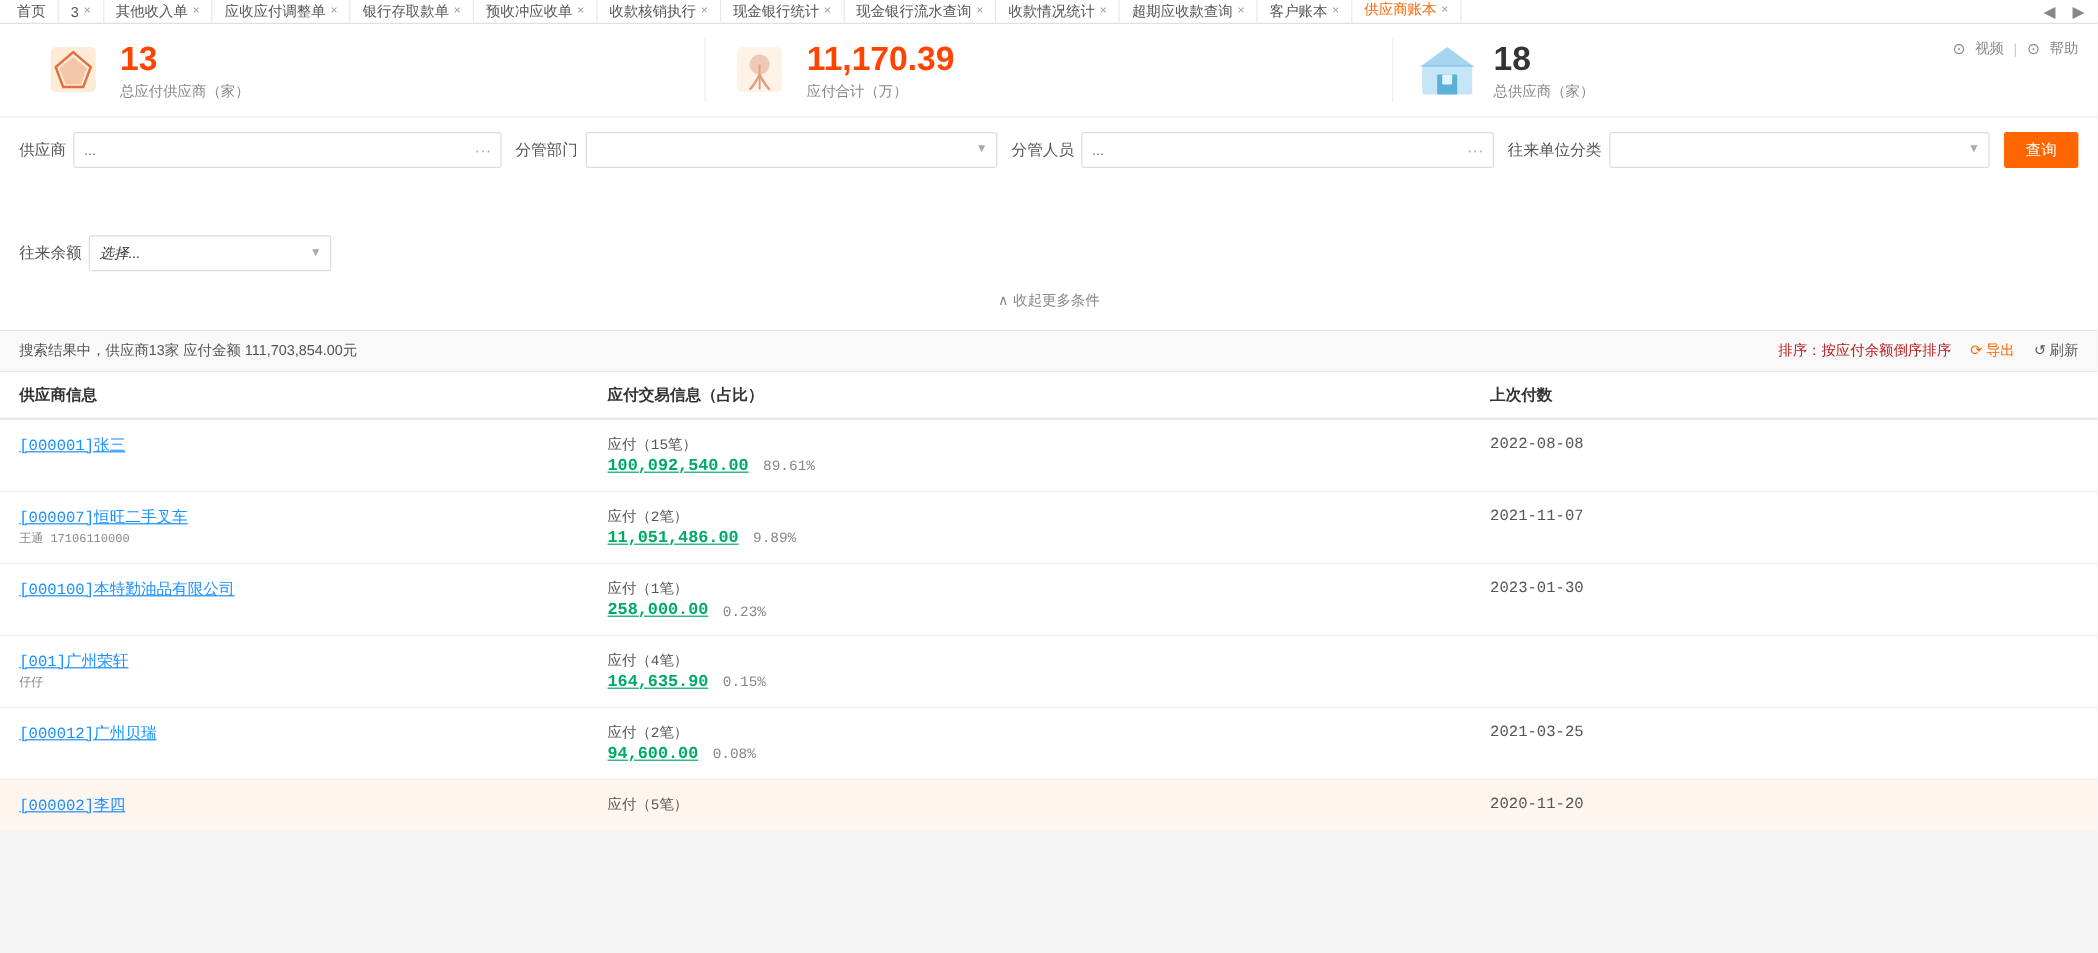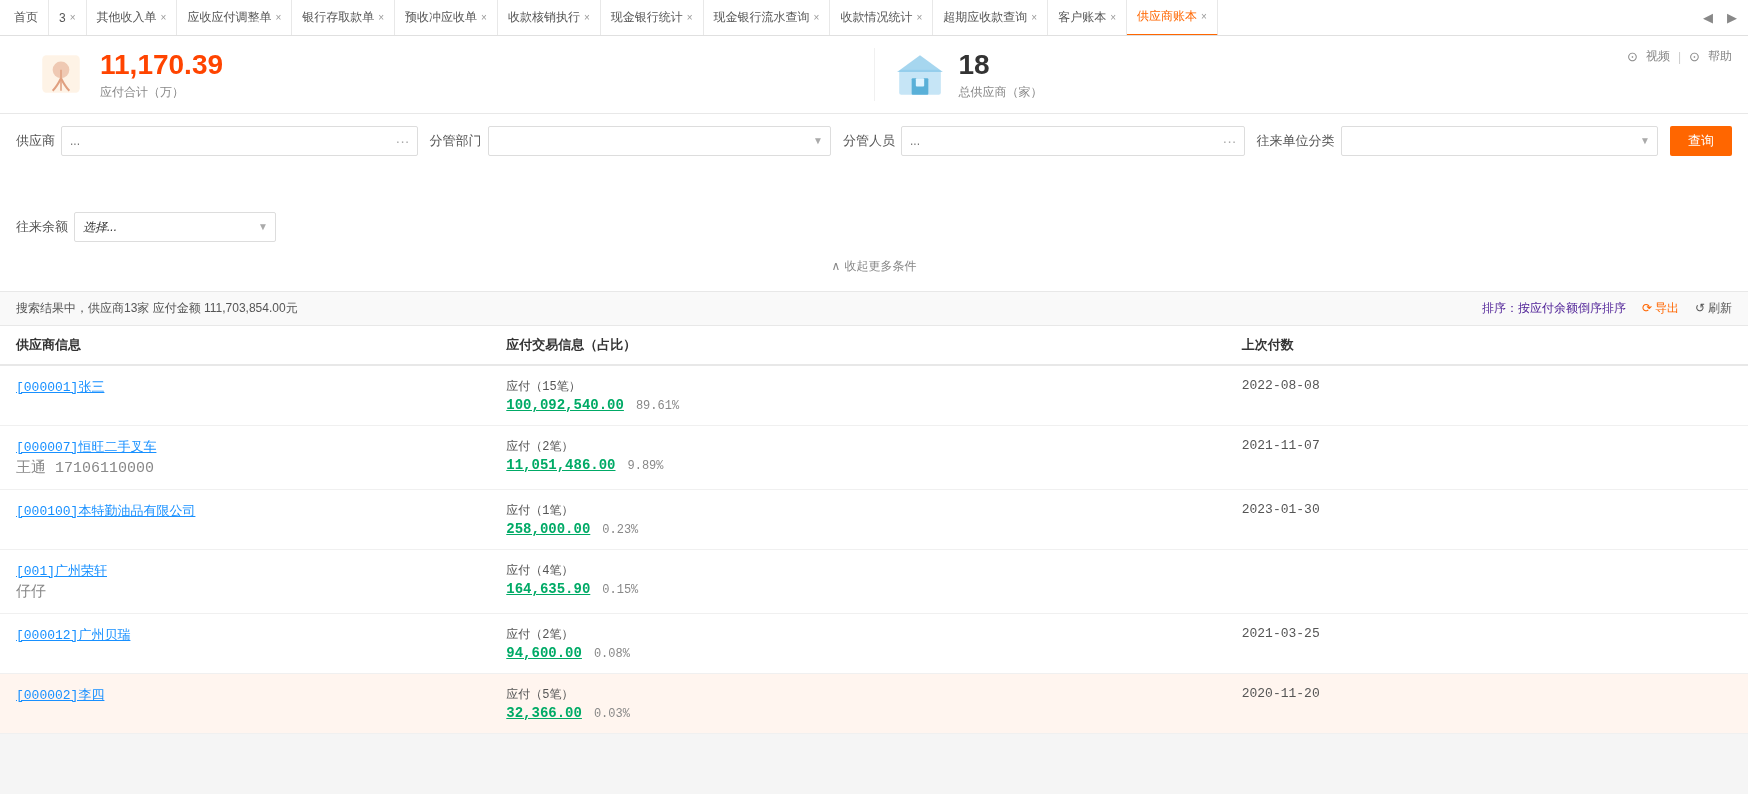--- a/index.html
+++ b/index.html
@@ -4,21 +4,21 @@
   <style>
     * { box-sizing: border-box; margin: 0; padding: 0; }
     body { font-family: 'Microsoft YaHei', Arial, sans-serif; font-size: 13px; background: #f5f5f5; color: #333; }
 
     
     .top-nav {
       display: flex;
       align-items: center;
       background: #fff;
       border-bottom: 1px solid #e0e0e0;
-      height: 36px;
+      height: 20px;
       padding: 0 4px;
       overflow: hidden;
     }
     .nav-tab {
       display: flex;
       align-items: center;
       padding: 0 10px;
       height: 36px;
       border-right: 1px solid #e8e8e8;
       white-space: nowrap;
@@ -143,21 +143,21 @@
       align-items: center;
       justify-content: space-between;
       padding: 8px 16px;
       background: #f9f9f9;
       border-bottom: 1px solid #e8e8e8;
       font-size: 12px;
       color: #555;
     }
     .result-bar .right-actions { display: flex; align-items: center; gap: 16px; color: #666; }
     .result-bar .right-actions span { cursor: pointer; }
-    .sort-label { color: #4c1d95; }
+    .sort-label { color: #b91c1c; }
     .export-btn { color: #ff6600; display: flex; align-items: center; gap: 3px; }
     .refresh-btn { color: #555; display: flex; align-items: center; gap: 3px; }
 
     
     .table-container {
       background: #fff;
       margin: 0;
     }
     .table-header {
       display: grid;
@@ -172,21 +172,21 @@
     .table-row {
       display: grid;
       grid-template-columns: 2fr 3fr 2fr;
       padding: 12px 16px;
       border-bottom: 1px solid #f0f0f0;
       align-items: start;
       font-family: Liberation Mono, monospace;
     }
     .table-row.highlighted { background: #fff5ef; }
     .supplier-link { color: #1890ff; text-decoration: underline; cursor: pointer; font-size: 13px; }
-    .supplier-sub { font-size: 15px; color: #888; margin-top: 2px; }
+    .supplier-sub { font-size: 10px; color: #888; margin-top: 2px; }
     .transaction-info .payable-label { font-size: 12px; color: #555; }
     .transaction-info .amount { color: #00aa66; font-size: 14px; font-weight: bold; margin-top: 2px; text-decoration: underline; cursor: pointer; }
     .transaction-info .percent { color: #888; font-size: 12px; margin-left: 12px; }
     .last-pay { color: #555; font-size: 13px; }
 
     
     ::-webkit-scrollbar { width: 6px; }
     ::-webkit-scrollbar-track { background: #f1f1f1; }
     ::-webkit-scrollbar-thumb { background: #ccc; border-radius: 3px; }
 
@@ -234,20 +234,31 @@
   <div class="nav-arrow">◀</div>
   <div class="nav-arrow">▶</div>
 </div>
 
 <div class="page-main">
 
   <div class="summary-bar">
     <div id="summary-items-container" style="display:flex;flex:1;align-items:center;">
         <div class="summary-item">
     <div class="summary-icon"><svg viewBox="0 0 48 48" fill="none">
+              <rect x="6" y="6" width="36" height="36" rx="4" fill="#fde0c0" opacity="0.6"></rect>
+              <polygon points="24,10 38,22 32,38 16,38 10,22" fill="none" stroke="#e07040" stroke-width="2"></polygon>
+              <polygon points="24,14 35,23 30,36 18,36 13,23" fill="#e07040" opacity="0.3"></polygon>
+            </svg></div>
+    <div class="summary-content">
+      <div class="big-num ">13</div>
+      <div class="label">总应付供应商（家）</div>
+    </div>
+  </div>
+        <div class="summary-item">
+    <div class="summary-icon"><svg viewBox="0 0 48 48" fill="none">
               <rect x="6" y="6" width="36" height="36" rx="4" fill="#fde0c0" opacity="0.4"></rect>
               <circle cx="24" cy="20" r="8" fill="#e0a080" opacity="0.5"></circle>
               <path d="M24 28 Q20 36 16 40" stroke="#e0a080" stroke-width="2"></path>
               <path d="M24 28 Q28 36 32 40" stroke="#e0a080" stroke-width="2"></path>
               <path d="M24 20 L24 40" stroke="#e0a080" stroke-width="1.5"></path>
             </svg></div>
     <div class="summary-content">
       <div class="big-num ">11,170.39</div>
       <div class="label">应付合计（万）</div>
     </div>
@@ -430,23 +441,19 @@
     </div>
     <div class="last-pay">2021-03-25</div>
   </div>
         <div class="table-row highlighted">
     <div>
       <div class="supplier-link">[000002]李四</div>
 
     </div>
     <div class="transaction-info">
       <div class="payable-label">应付（5笔）</div>
-      <div style="display:flex;align-items:baseline;">
-        <span class="amount">32,366.00</span>
-        <span class="percent">0.03%</span>
-      </div>
     </div>
     <div class="last-pay">2020-11-20</div>
   </div>
       </div>
   </div>
 
 </div>
 
 </body></html>

